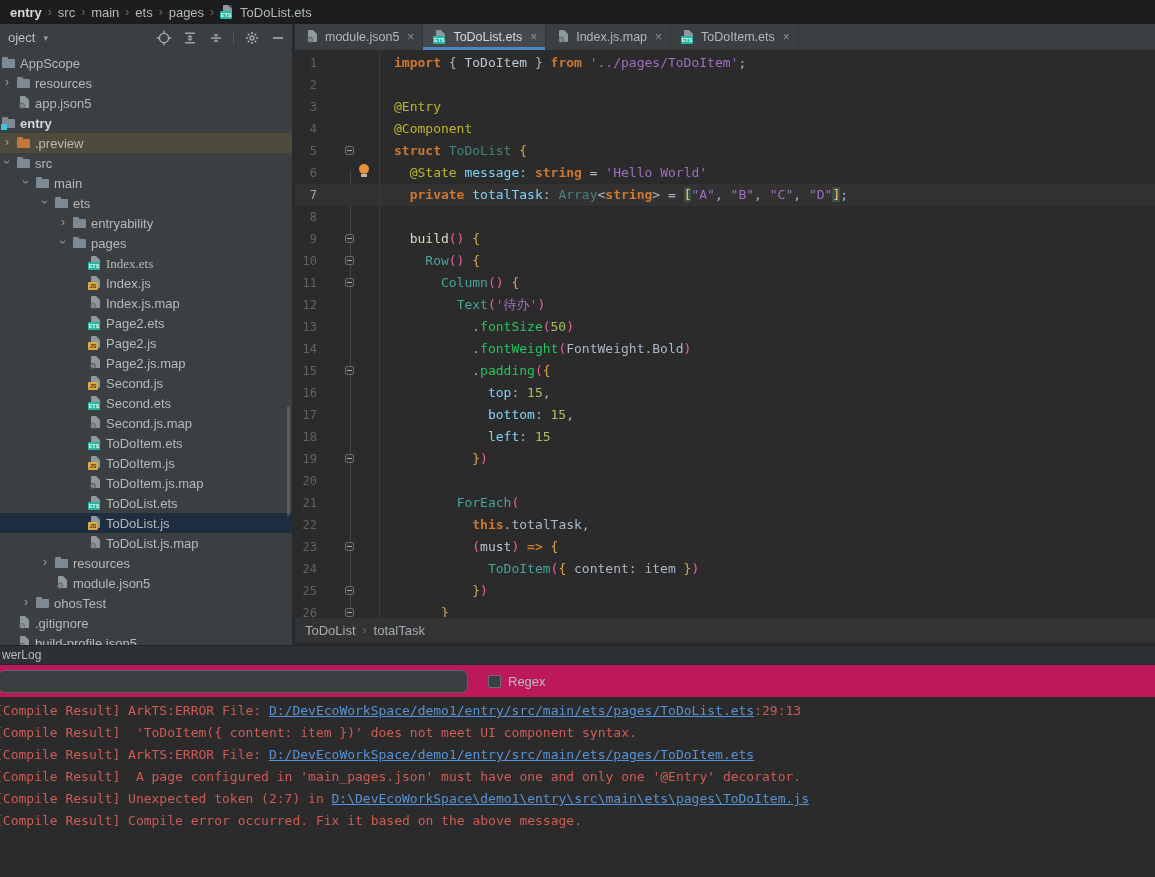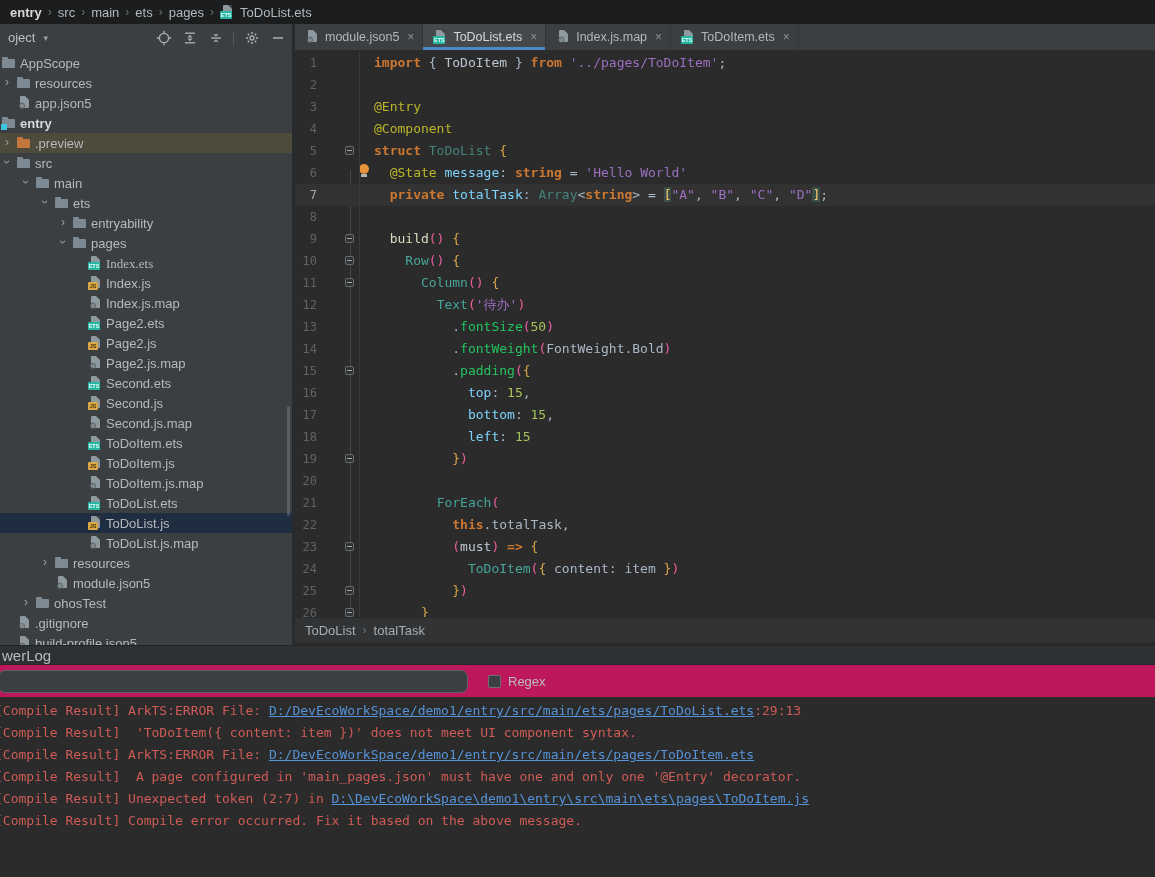--- a/index.html
+++ b/index.html
@@ -86,21 +86,21 @@
   .code-line { display:flex; height:22px; line-height:22px; position:relative; }
   .code-line.current { background:#323232; }
   .code-line .ln { width:22px; text-align:right; padding-right:0; color:#606366;
           font-size:12px; flex:none; }
   .code-line.current .ln { color:#a6a8aa; }
   .code-line .fold { width:42px; flex:none; position:relative; }
   .fold-box { position:absolute; right:5px; top:6px; width:9px; height:9px;
           border:1px solid #696c6e; border-radius:2px; background:#2f3133; }
   .fold-box::after { content:""; position:absolute; left:1px; top:3px; width:5px;
           height:1px; background:#a3a6a8; }
-  .code-line .src { white-space:pre; padding-left:14px; border-left:1px solid #37393a; }
+  .code-line .src { white-space:pre; padding-left:14px; border-left:1px solid #37393a;margin-left:20px; }
   #fold-connector { position:absolute; left:55px; top:120px; width:1px; height:470px;
           background:#44474a; }
   #bulb { position:absolute; left:64px; top:114px; width:10px; height:10px;
           border-radius:50%; background:#e8923a; }
   #bulb::after { content:""; position:absolute; left:2px; top:10px; width:6px; height:3px;
           background:#b0b3b5; }
 
   .tok-kw   { color:#cc7832; font-weight:bold; }
   .tok-pl   { color:#a9b7c6; }
   .tok-id   { color:#bcc6d1; }
@@ -119,21 +119,21 @@
   #editor-breadcrumb { position:absolute; left:0; top:593px; width:860px; height:25px;
           background:#313335; border-top:1px solid #272a2c; display:flex;
           align-items:center; padding-left:10px; font-size:13px; color:#a9acae; }
   #editor-breadcrumb .sep { color:#707375; margin:0 7px; font-size:12px; }
 
   
   #bottom-panel { position:absolute; left:0; top:645px; width:1155px; height:232px;
           background:#2b2b2b; }
   #panel-tab-row { height:20px; background:#2e3133; border-top:1px solid #212425;
           border-bottom:1px solid #26282a; display:flex; align-items:center;
-          color:#b9bcbe; font-size:15px; padding-left:2px; }
+          color:#b9bcbe; font-size:12px; padding-left:2px; }
   #search-row { height:32px; background:#be185d; display:flex; align-items:center; }
   #search-input { position:relative; margin-left:-2px; width:470px; height:23px;
           background:#3c3f41; border:1px solid #5e6264; border-radius:7px;
           color:#d0d2d4; font-size:13px; padding:0 8px; outline:none; }
   #regex-box { width:13px; height:13px; border:1px solid #6d7073; border-radius:2px;
           margin-left:20px; background:#3c3f41; }
   #regex-label { color:#bbbdbf; font-size:13px; margin-left:7px; }
   #console { padding-top:3px; margin-left:-5px;
           font-family:"DejaVu Sans Mono", monospace; font-size:13px; }
   .console-line { height:22px; line-height:22px; white-space:pre; color:#cf5b56; }
@@ -289,32 +289,32 @@
         <span class="label" style="left: 106px;">Page2.js</span>
       </div>
       <div class="tree-row">
         <span class="file-icon " style="position: absolute; top: 3px; left: 88px;">
           <span class="page"></span>
           <span class="gear">⚙</span>
         </span>
         <span class="label" style="left: 106px;">Page2.js.map</span>
       </div>
       <div class="tree-row">
+        <span class="file-icon js" style="position: absolute; top: 3px; left: 88px;">
+          <span class="page"></span>
+          <span class="badge">JS</span>
+        </span>
+        <span class="label" style="left: 106px;">Second.js</span>
+      </div>
+      <div class="tree-row">
         <span class="file-icon ets" style="position: absolute; top: 3px; left: 88px;">
           <span class="page"></span>
           <span class="badge">ETS</span>
         </span>
         <span class="label" style="left: 106px;">Second.ets</span>
-      </div>
-      <div class="tree-row">
-        <span class="file-icon js" style="position: absolute; top: 3px; left: 88px;">
-          <span class="page"></span>
-          <span class="badge">JS</span>
-        </span>
-        <span class="label" style="left: 106px;">Second.js</span>
       </div>
       <div class="tree-row">
         <span class="file-icon " style="position: absolute; top: 3px; left: 88px;">
           <span class="page"></span>
           <span class="gear">⚙</span>
         </span>
         <span class="label" style="left: 106px;">Second.js.map</span>
       </div>
       <div class="tree-row">
         <span class="file-icon ets" style="position: absolute; top: 3px; left: 88px;">

